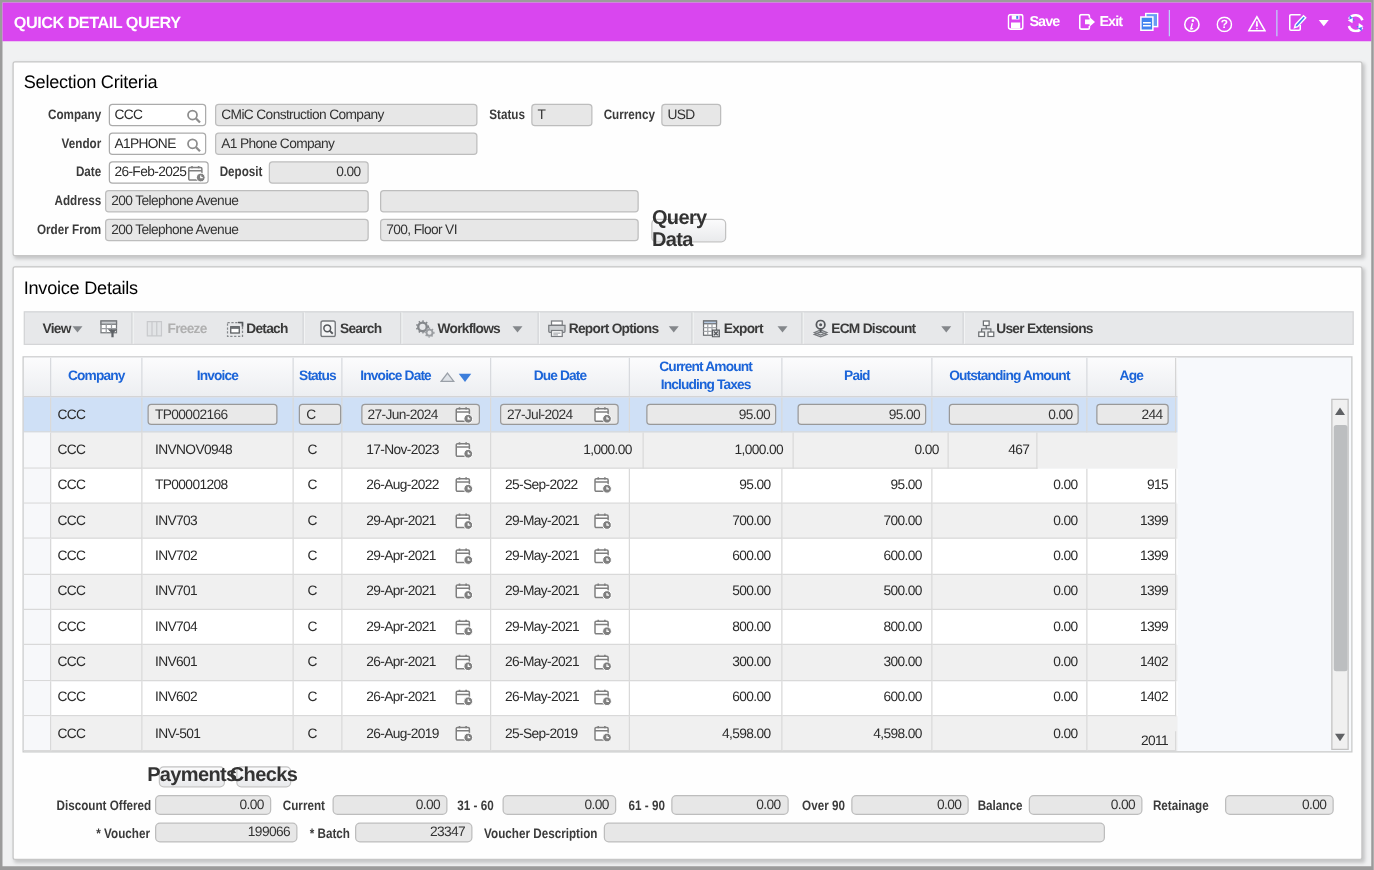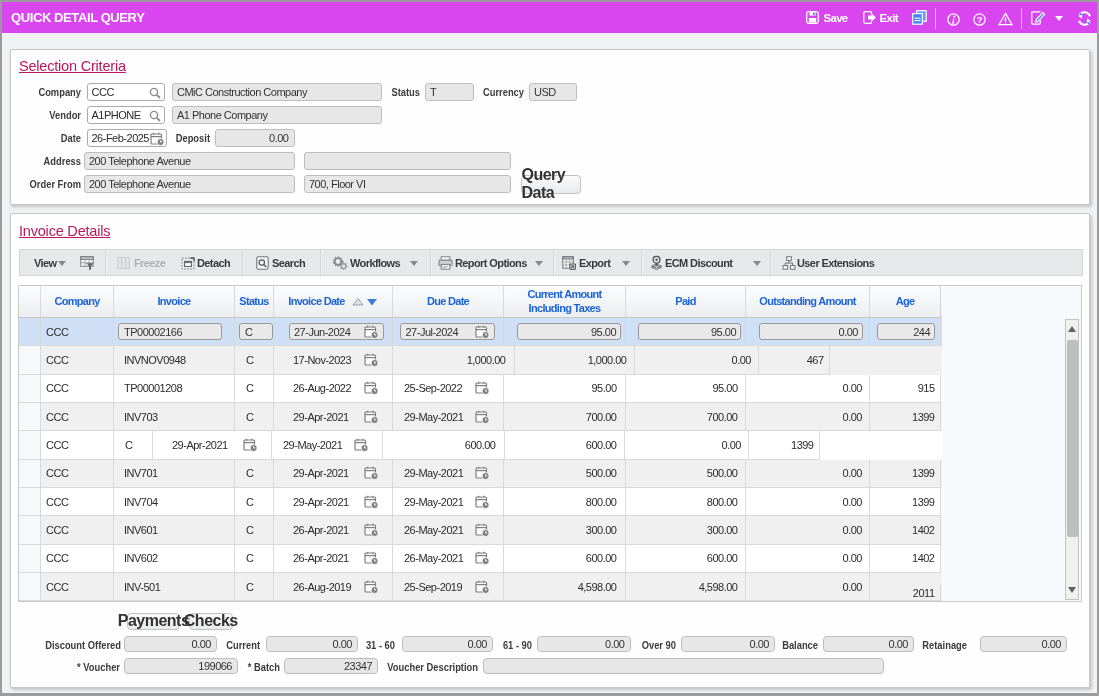--- a/index.html
+++ b/index.html
@@ -7,21 +7,21 @@
 body { font-family:"Liberation Sans", sans-serif; background:#f0f1f2; }
 .win { position:absolute; left:0; top:0; width:1099px; height:696px;
   border:2px solid #9b9b9b; border-bottom-width:3px; background:#f0f1f2; }
 .topbar { position:absolute; left:0; top:0; width:1095px; height:31px; background:#d946ef; }
 .tb-title { position:absolute; left:9px; top:8px; color:#fff; font-size:13px; font-weight:bold; letter-spacing:-0.4px; }
 .tbi { position:absolute; top:0; height:31px; display:flex; align-items:center; color:#fff; font-size:11.5px; font-weight:bold; letter-spacing:-0.7px; }
 .sep { position:absolute; top:6px; width:1px; height:21px; background:#bcd2f6; }
 
 .panel { position:absolute; background:#fefefe; border:1px solid #c6c6c6; border-radius:2px;
   box-shadow:1.5px 2px 3px rgba(0,0,0,0.18); }
-.ptitle { position:absolute; color:#be185d; font-size:14.5px; letter-spacing:-0.2px;text-decoration:underline; }
+.ptitle { position:absolute; color:#000000; font-size:14.5px; letter-spacing:-0.2px; }
 label { position:absolute; color:#3b3b3b; font-size:11px; font-weight:bold; white-space:nowrap;
   transform:scaleX(0.85); transform-origin:100% 50%; }
 .lr { text-align:right; }
 .fld { position:absolute; height:18px; font-size:11px; letter-spacing:-0.5px; color:#2b2b2b; border:1px solid #ababab;
   border-radius:3px; background:#fff; line-height:16px; padding:0 4px; white-space:nowrap; }
 .ro { background:#e7e7e7; border-color:#bdbdbd; color:#333; }
 .num { text-align:right; padding-right:5px !important; }
 .btn { position:absolute; font-size:16px; letter-spacing:-0.5px; font-weight:bold; color:#333;
   background:linear-gradient(#fbfbfc,#e9eaec); border:1px solid #c2c2c2; border-radius:4px;
   display:flex; align-items:center; justify-content:center; }
@@ -392,20 +392,21 @@
               </svg>
             </span></div>
 <div class="gc r" style="width:122px; padding-right:8.5px;">700.00</div>
 <div class="gc r" style="width:120px; padding-right:7.5px;">700.00</div>
 <div class="gc r" style="width:124px; padding-right:7px;">0.00</div>
 <div class="gc r" style="width:71px; padding-right:5.5px;">1399</div>
 </div>
 <div class="grow">
 <div class="gc" style="width:22px; background:#f7f8fa;"></div>
 <div class="gc" style="width:73px; padding-left:5px;">CCC</div>
+<div class="gc" style="width:121px; padding-left:10px;">INV702</div>
 <div class="gc" style="width:39px; padding-left:11px;">C</div>
 <div class="gc" style="width:119px; padding-left:19px;">29-Apr-2021<span style="margin-left:auto; margin-right:13px; display:flex;">
               <svg class="cal" width="15" height="14" viewBox="0 0 15 14">
                 <rect x="1" y="2" width="10.5" height="10" rx="1" fill="#fdfdfd" stroke="#7f7f7f" stroke-width="1.2"></rect>
                 <line x1="1" y1="4.6" x2="11.5" y2="4.6" stroke="#7f7f7f" stroke-width="1.2"></line>
                 <line x1="3.6" y1="0.8" x2="3.6" y2="2.6" stroke="#7f7f7f" stroke-width="1.3"></line>
                 <line x1="8.9" y1="0.8" x2="8.9" y2="2.6" stroke="#7f7f7f" stroke-width="1.3"></line>
                 <circle cx="10.6" cy="10" r="3.5" fill="#7f7f7f" stroke="#fff" stroke-width="0.8"></circle>
                 <path d="M10.6 8.3 V10 H12.2" fill="none" stroke="#fff" stroke-width="1"></path>
               </svg>

